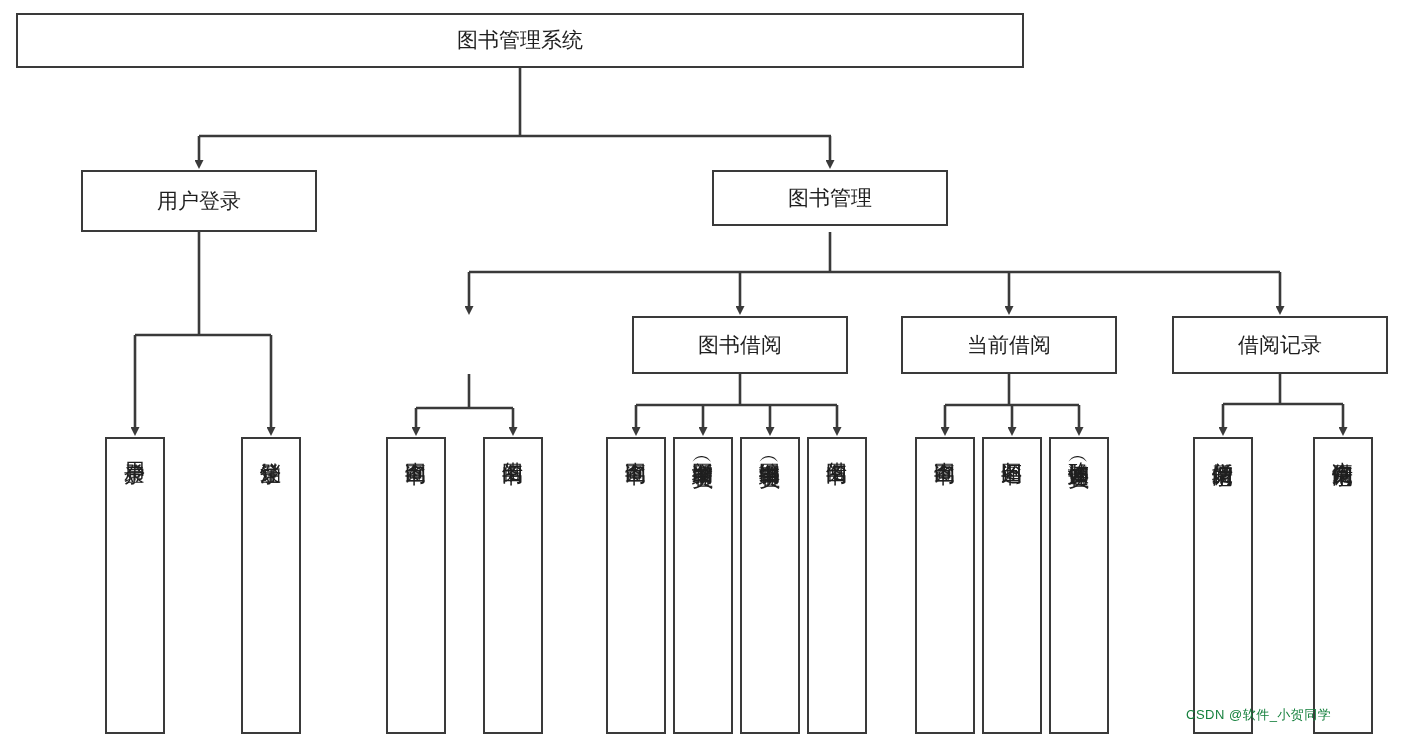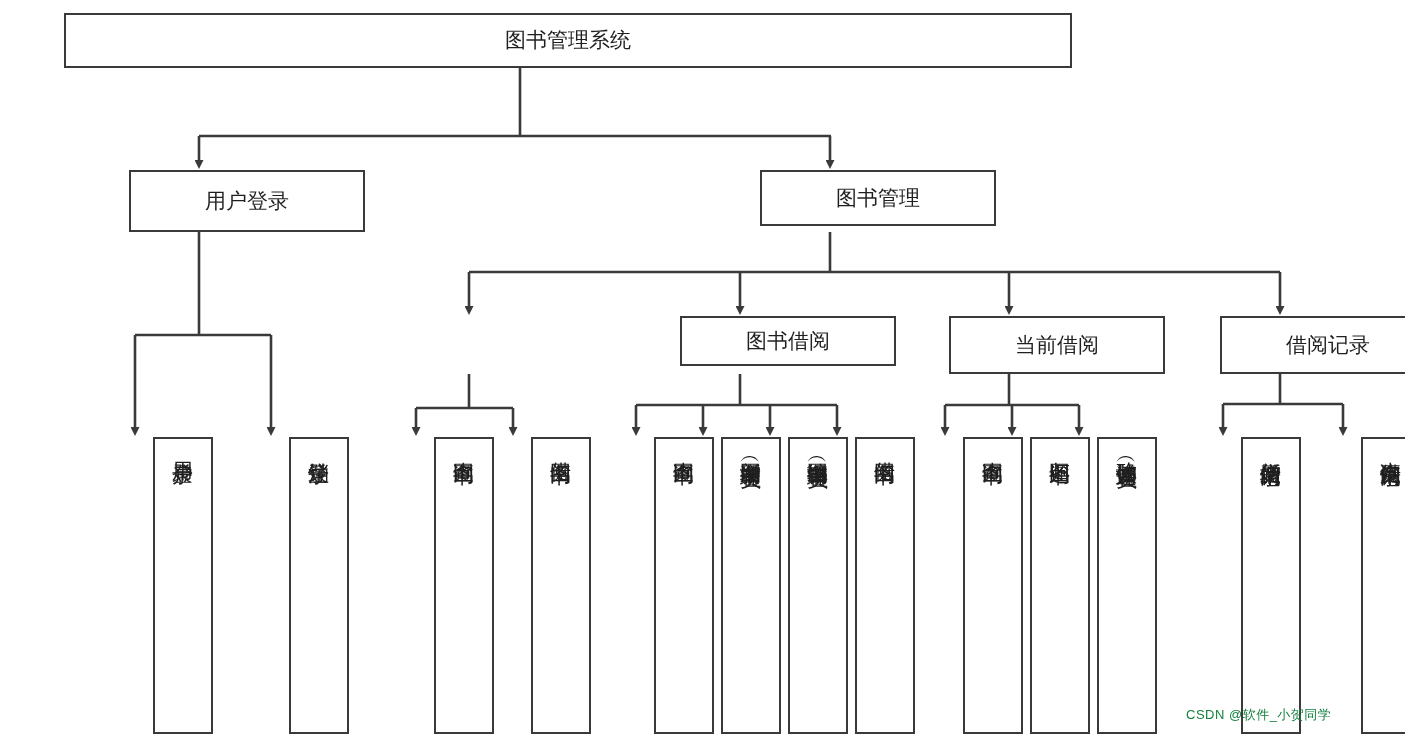--- a/index.html
+++ b/index.html
@@ -27,21 +27,20 @@
   }
   .node {
     position: absolute;
     box-sizing: border-box;
     background: #ffffff;
     border: 2px solid #3a3a3a;
     display: flex;
     align-items: center;
     justify-content: center;
     color: #1f1f1f;
-    margin-left: 48px;
   }
   .node-label {
     display: block;
     text-align: center;
     line-height: 1.18;
     white-space: nowrap;
   }
   .node.horizontal .node-label {
     font-size: 21px;
   }
@@ -129,21 +128,21 @@
     <span class="node-label">图书管理系统</span>
   </div>
 
   <div class="node horizontal" style="left:81px; top:170px; width:236px; height:62px;">
     <span class="node-label">用户登录</span>
   </div>
   <div class="node horizontal" style="left:712px; top:170px; width:236px; height:56px;">
     <span class="node-label">图书管理</span>
   </div>
 
-  <div class="node horizontal" style="left:632px; top:316px; width:216px; height:50px;">
+  <div class="node horizontal" style="left:632px; top:316px; width:216px; height:58px;">
     <span class="node-label">图书借阅</span>
   </div>
   <div class="node horizontal" style="left:1172px; top:316px; width:216px; height:58px;">
     <span class="node-label">借阅记录</span>
   </div>
   <div class="node horizontal" style="left:901px; top:316px; width:216px; height:58px;">
     <span class="node-label">当前借阅</span>
   </div>
 
   <div class="node vertical" style="left:105px; top:437px; width:60px; height:297px;">

